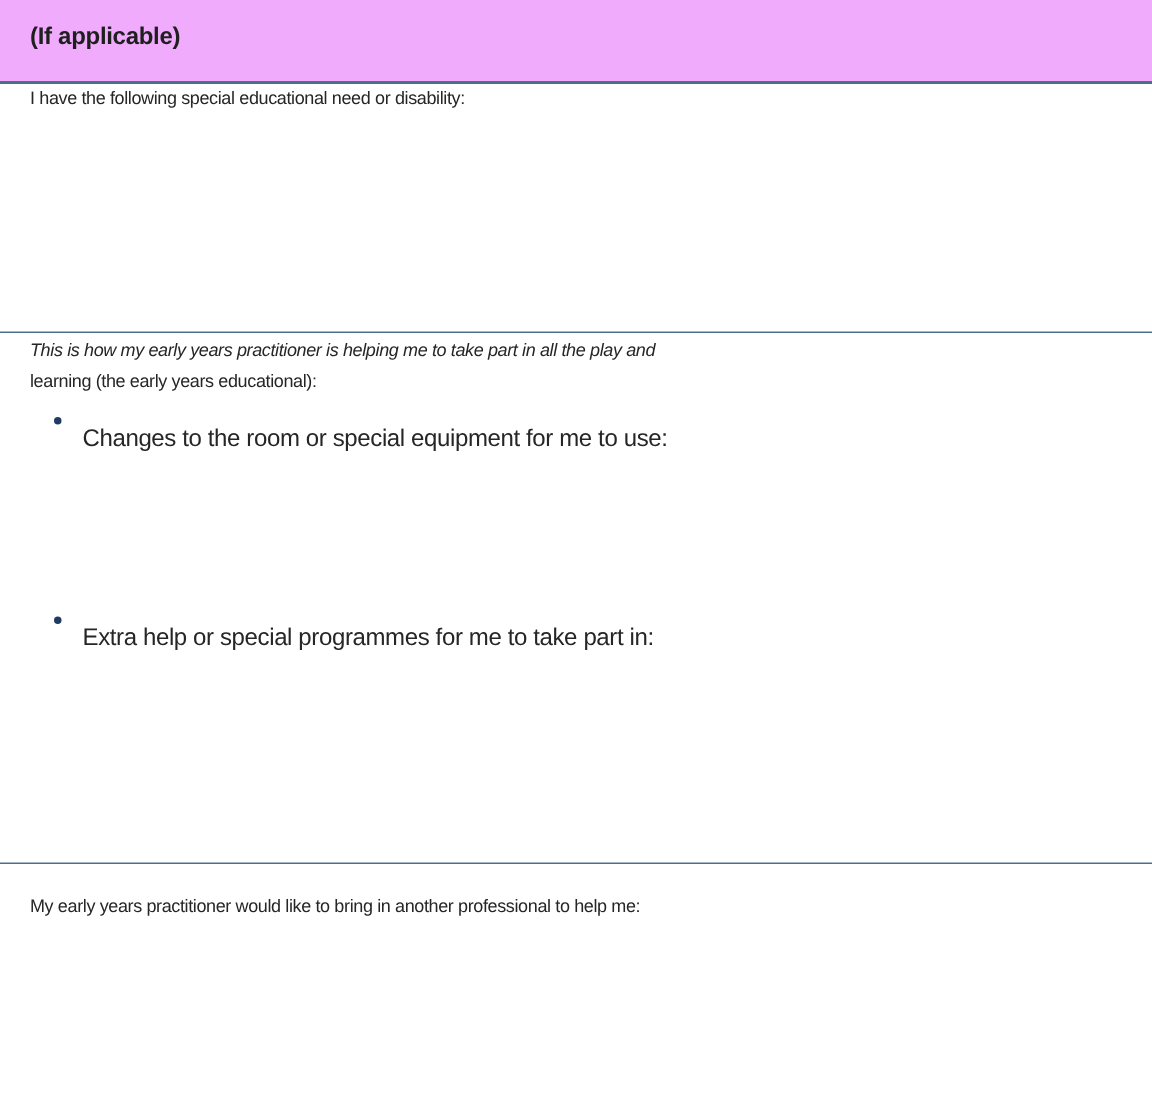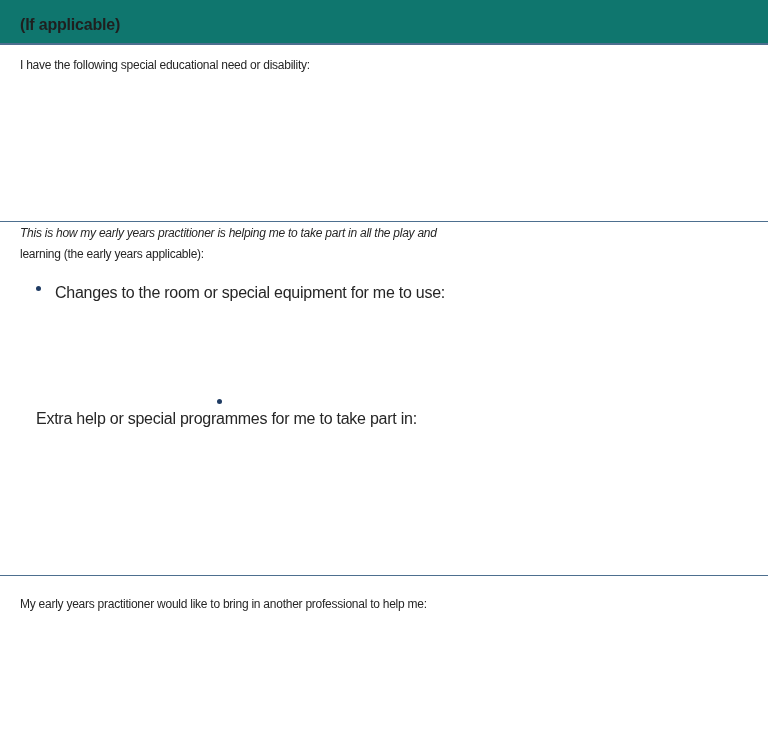--- a/index.html
+++ b/index.html
@@ -3,22 +3,22 @@
 <meta charset="utf-8">
 <style>
   html, body { margin: 0; padding: 0; background: #ffffff; }
   body {
     width: 768px; height: 745px; overflow: hidden;
     font-family: "Liberation Sans", sans-serif;
     color: #262626;
     font-size: 16px;
   }
   .header {
-    position: absolute; left: 0; top: 0; width: 768px; height: 45px;
-    background: #0f766e;
+    position: absolute; left: 0; top: 0; width: 768px; height: 56px;
+    background: #f0abfc;
     border-bottom: 2px solid #4d6f8f;
     box-sizing: border-box;
   }
   .header-title {
     position: absolute; left: 20px; top: 16px;
     font-weight: bold; font-size: 16px; color: #1f1f1f;
     letter-spacing: -0.2px;
   }
   .text {
     position: absolute; left: 20px;
@@ -26,49 +26,49 @@
     letter-spacing: -0.25px;
   }
   .divider {
     position: absolute; left: 0; width: 768px; height: 0;
     border-top: 1.5px solid #4d6f8f;
   }
   .bullet-item {
     position: absolute; left: 36px;
     font-size: 16px; line-height: 21px; color: #262626;
     letter-spacing: -0.25px;
-    display: flex; align-items: center;
+    display: flex; align-items: flex-start;
   }
   .bullet-dot {
     display: inline-block; width: 5px; height: 5px; border-radius: 50%;
     background: #1f3b63; margin-right: 14px; position: relative; top: -4px;
   }
 </style>
 </head>
 <body>
 
 <div class="header">
   <span class="header-title">(If applicable)</span>
 </div>
 
 <div class="text" style="top:55px;">I have the following special educational need or disability:</div>
 <div style="position:absolute;left:0;top:78px;width:768px;height:142px;"></div>
 
 <div class="divider" style="top:221px;"></div>
 
 <div class="text" style="top:223px;font-style:italic;">This is how my early years practitioner is helping me to take part in all the play and</div>
-<div class="text" style="top:244px;">learning (the early years applicable):</div>
+<div class="text" style="top:244px;">learning (the early years educational):</div>
 
 <div class="bullet-item" style="top:282px;">
   <span class="bullet-dot"></span>
   <span>Changes to the room or special equipment for me to use:</span>
 </div>
 <div style="position:absolute;left:0;top:306px;width:768px;height:96px;"></div>
 
-<div class="bullet-item" style="top:403px;flex-direction:column;">
+<div class="bullet-item" style="top:415px;">
   <span class="bullet-dot"></span>
   <span>Extra help or special programmes for me to take part in:</span>
 </div>
 <div style="position:absolute;left:0;top:430px;width:768px;height:144px;"></div>
 
 <div class="divider" style="top:575px;"></div>
 
 <div class="text" style="top:594px;">My early years practitioner would like to bring in another professional to help me:</div>
 <div style="position:absolute;left:0;top:618px;width:768px;height:127px;"></div>
 

